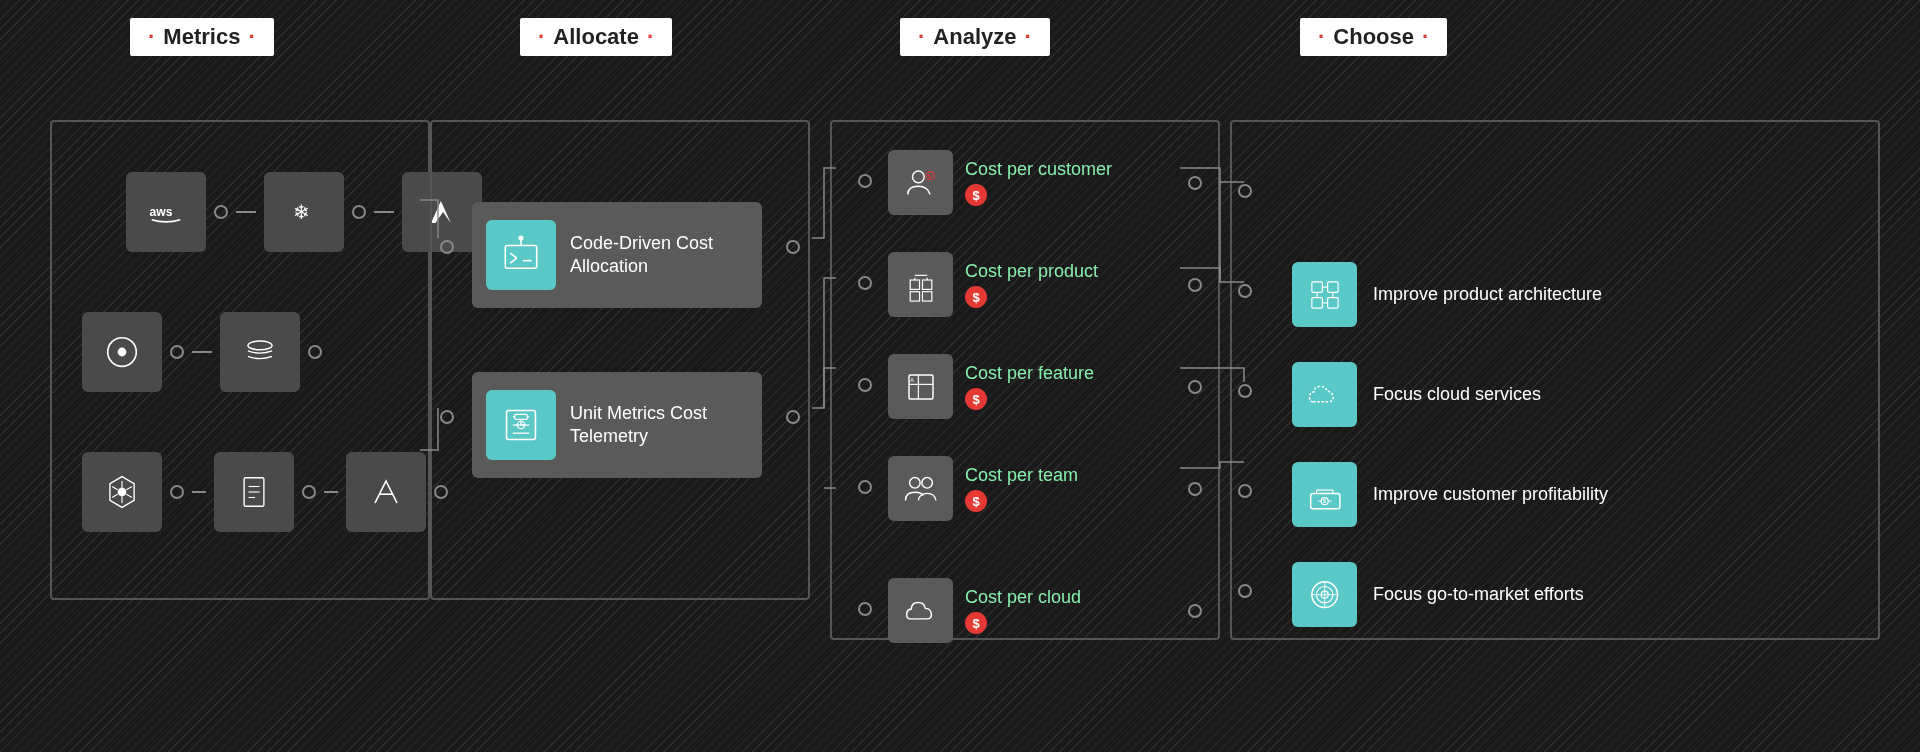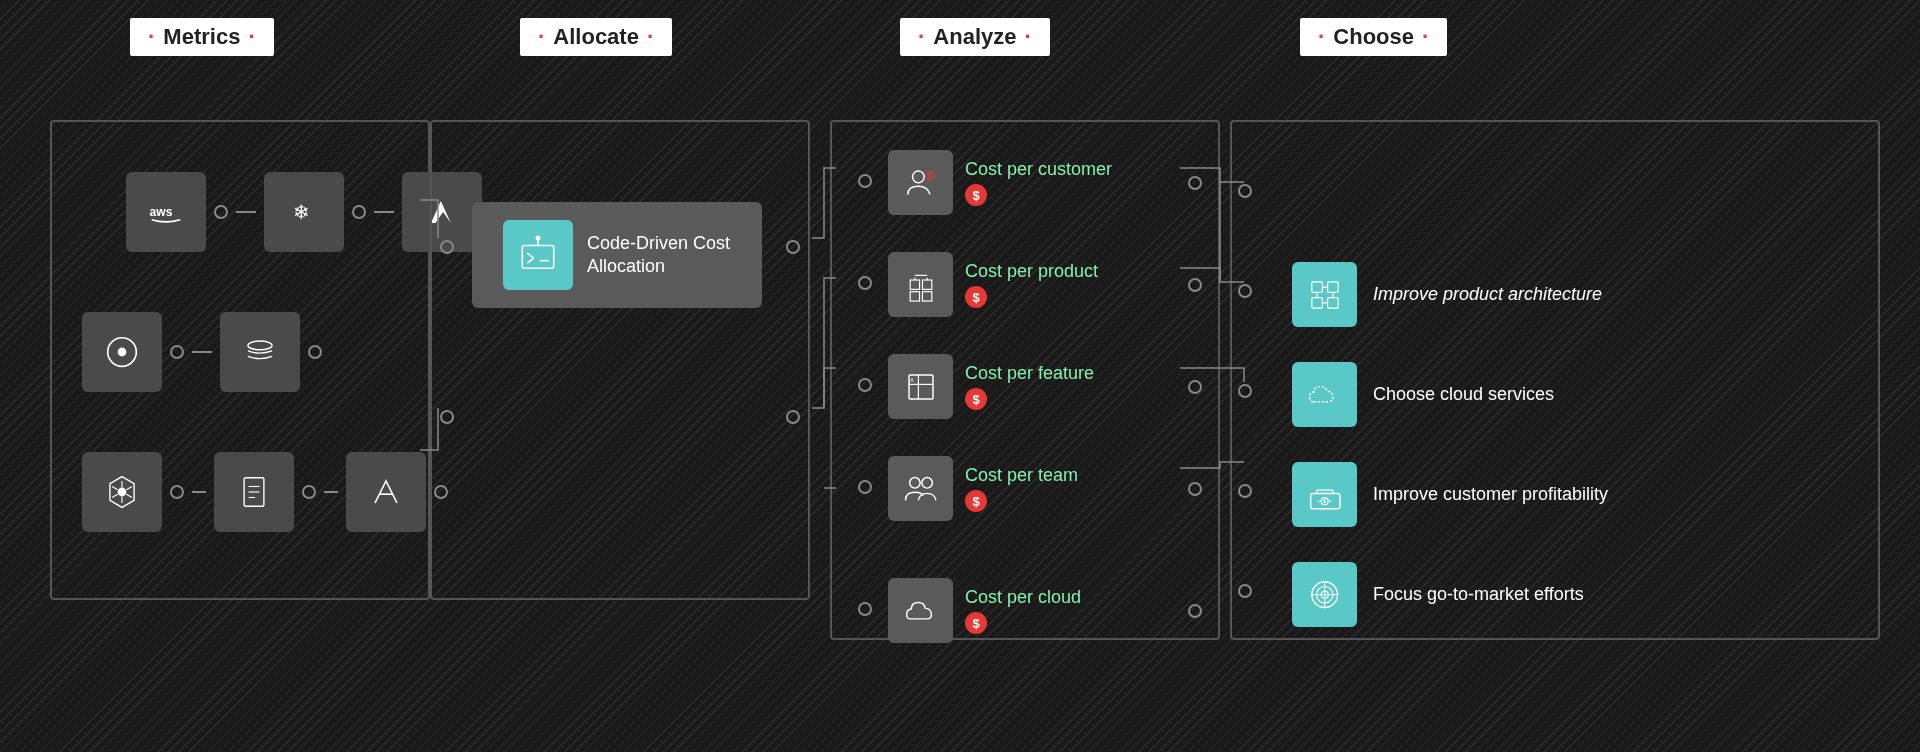--- a/index.html
+++ b/index.html
@@ -113,21 +113,21 @@
     }
 
     .allocate-card {
       position: absolute;
       width: 290px;
       background: #5a5a5a;
       border-radius: 6px;
       display: flex;
       align-items: center;
       gap: 14px;
-      padding: 18px 31px;
+      padding: 18px 14px;
     }
     .allocate-card .card-icon {
       width: 70px;
       height: 70px;
       background: #5bc8c8;
       border-radius: 6px;
       display: flex;
       align-items: center;
       justify-content: center;
       flex-shrink: 0;
@@ -273,21 +273,21 @@
       position: absolute;
       left: 6px;
       width: 14px;
       height: 14px;
       border-radius: 50%;
       border: 2px solid #888;
       background: transparent;
     }
 
     .er1 { top: 40px; }
-    .er2 { top: 140px; font-style: italic; }
+    .er2 { top: 140px; }
     .er3 { top: 240px; }
     .er4 { top: 340px; }
     .er5 { top: 440px; }
 
     
     .connectors-svg {
       position: absolute;
       top: 0;
       left: 0;
       width: 1920px;
@@ -430,20 +430,35 @@
         <line x1="35" y1="10" x2="35" y2="20" stroke="white" stroke-width="2.5"></line>
         <circle cx="35" cy="8" r="4" fill="white"></circle>
         <line x1="18" y1="32" x2="28" y2="40" stroke="white" stroke-width="2.5"></line>
         <line x1="28" y1="40" x2="18" y2="48" stroke="white" stroke-width="2.5"></line>
         <line x1="38" y1="44" x2="52" y2="44" stroke="white" stroke-width="2.5"></line>
       </svg>
     </div>
     <div class="card-text">Code-Driven Cost Allocation</div>
   </div>
 
+  <div class="allocate-card allocate-card2">
+    <div class="card-icon">
+      <svg viewBox="0 0 70 70" width="44" height="44">
+        <rect x="12" y="12" width="46" height="46" rx="3" stroke="white" stroke-width="2.5" fill="none"></rect>
+        <line x1="22" y1="22" x2="48" y2="22" stroke="white" stroke-width="2"></line>
+        <line x1="22" y1="35" x2="48" y2="35" stroke="white" stroke-width="2"></line>
+        <line x1="22" y1="48" x2="48" y2="48" stroke="white" stroke-width="2"></line>
+        <rect x="25" y="18" width="20" height="8" rx="2" stroke="white" stroke-width="2" fill="#5bc8c8"></rect>
+        <circle cx="35" cy="35" r="6" stroke="white" stroke-width="2" fill="none"></circle>
+        <line x1="35" y1="29" x2="35" y2="35" stroke="white" stroke-width="2"></line>
+        <line x1="35" y1="35" x2="40" y2="35" stroke="white" stroke-width="2"></line>
+      </svg>
+    </div>
+    <div class="card-text">Unit Metrics Cost Telemetry</div>
+  </div>
 </div>
 
 <div class="analyze-box">
 
   <div class="analyze-row ar1">
     <div class="analyze-left-conn" style="top: 24px;"></div>
     <div style="width:24px;"></div>
     <div class="analyze-icon-tile">
       <svg viewBox="0 0 65 65" width="38" height="38">
         <circle cx="28" cy="22" r="10" stroke="white" stroke-width="2.5" fill="none"></circle>
@@ -558,21 +573,21 @@
     <div class="engage-row-label">Improve product architecture</div>
   </div>
 
   <div class="engage-row er3">
     <div style="width:24px;"></div>
     <div class="engage-icon-tile">
       <svg viewBox="0 0 65 65" width="38" height="38">
         <path d="M12,44 Q6,44 6,36 Q6,28 14,27 Q14,18 24,18 Q34,18 36,26 Q44,26 46,34 Q48,44 38,44 Z" stroke="white" stroke-width="2.5" fill="none" stroke-dasharray="4,3"></path>
       </svg>
     </div>
-    <div class="engage-row-label">Choose cloud services</div>
+    <div class="engage-row-label">Focus cloud services</div>
   </div>
 
   <div class="engage-row er4">
     <div style="width:24px;"></div>
     <div class="engage-icon-tile">
       <svg viewBox="0 0 65 65" width="38" height="38">
         <rect x="8" y="30" width="50" height="26" rx="4" stroke="white" stroke-width="2.5" fill="none"></rect>
         <circle cx="32" cy="43" r="6" stroke="white" stroke-width="2" fill="none"></circle>
         <text x="29" y="47" font-size="9" fill="white" font-weight="bold">$</text>
         <line x1="18" y1="30" x2="18" y2="24" stroke="white" stroke-width="2"></line>

